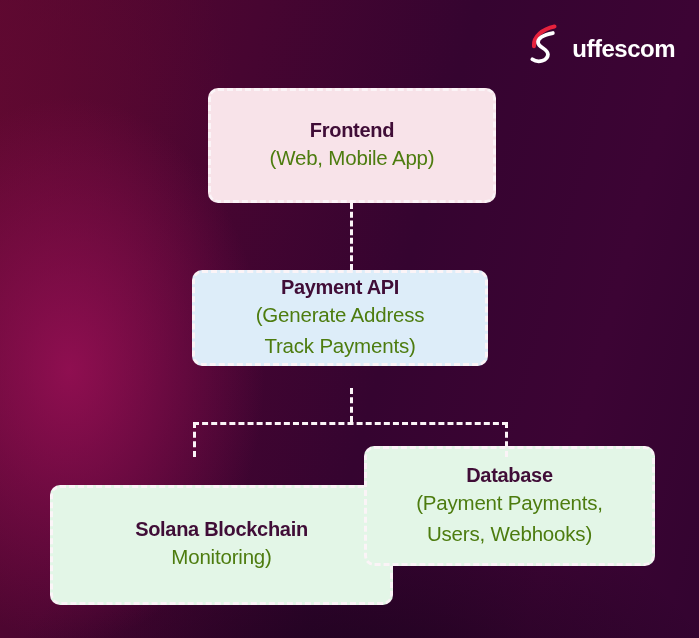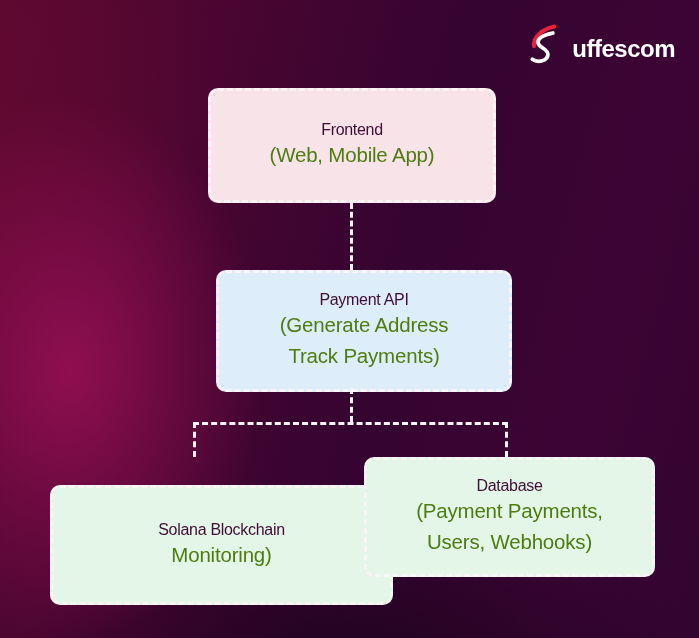--- a/index.html
+++ b/index.html
@@ -42,28 +42,28 @@
     align-items:center;
     justify-content:center;
     text-align:center;
     padding:6px 10px;
   }
   .node--pink {background:#f8e3e9;}
   .node--blue {background:#ddedf9;}
   .node--green{background:#e3f6e7;}
 
   .node-frontend {left:208px; top:88px;  width:288px; height:115px;}
-  .node-payment  {left:216px; top:270px; width:296px; height:122px;justify-content:center;}
+  .node-payment  {left:192px; top:270px; width:296px; height:96px;justify-content:center;}
   .node-solana   {left:50px;  top:457px; width:343px; height:120px;margin-top:28px;}
-  .node-database {left:364px; top:457px; width:291px; height:120px;}
+  .node-database {left:364px; top:446px; width:291px; height:120px;}
 
   .node-title{
     color:#400d37;
-    font-size:16px;
-    font-weight:400;
+    font-size:20px;
+    font-weight:700;
     line-height:1.25;
     letter-spacing:-0.3px;
   }
   .node-sub{
     color:#4d7c0f;
     font-size:20.5px;
     font-weight:400;
     line-height:1.5;
     letter-spacing:-0.2px;
   }

